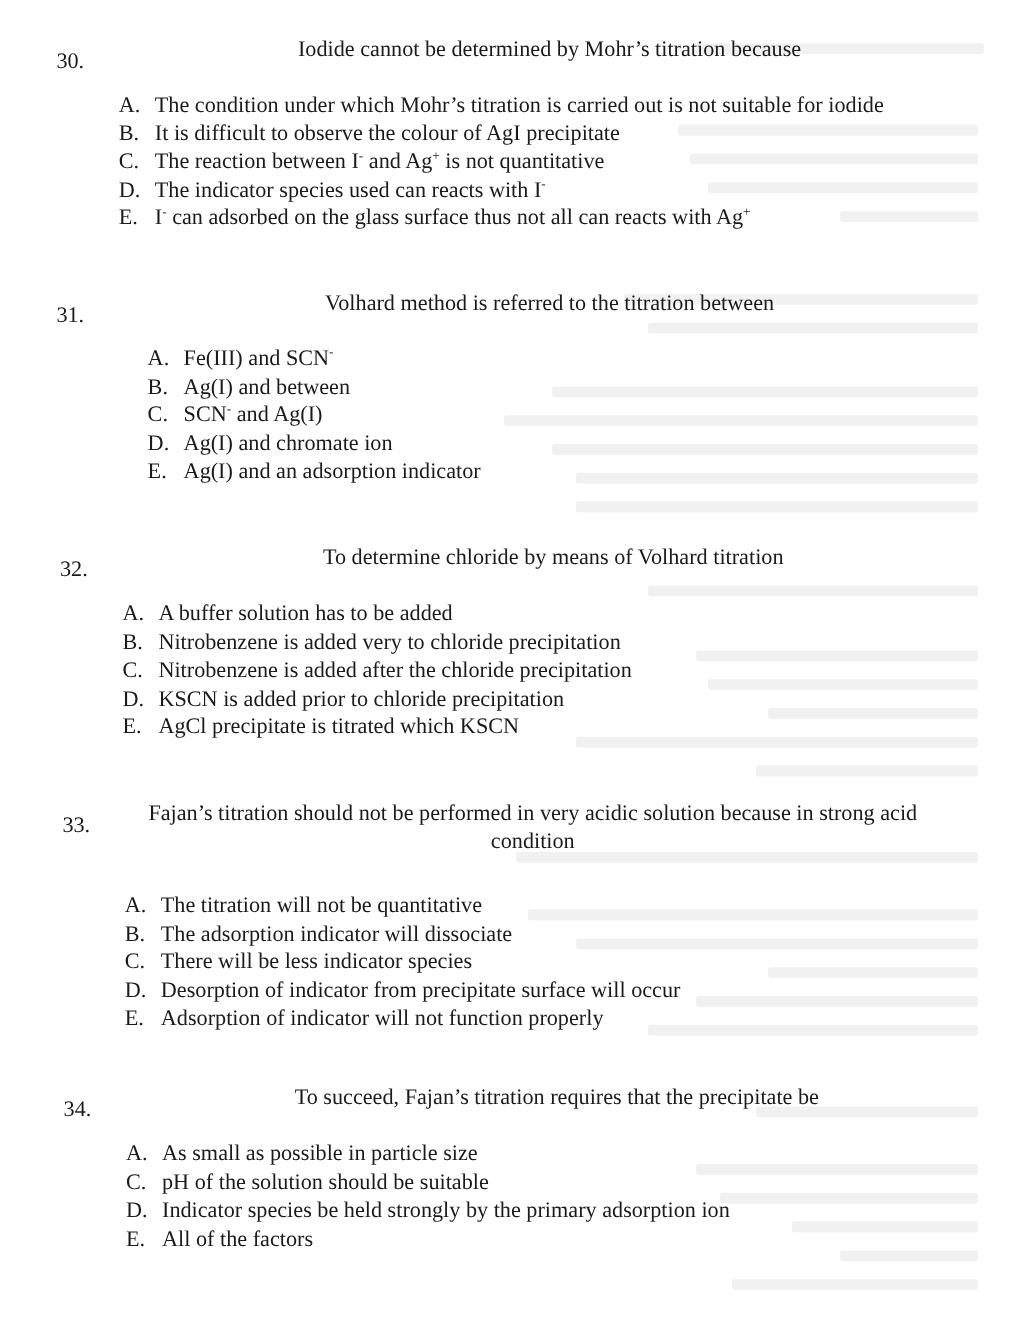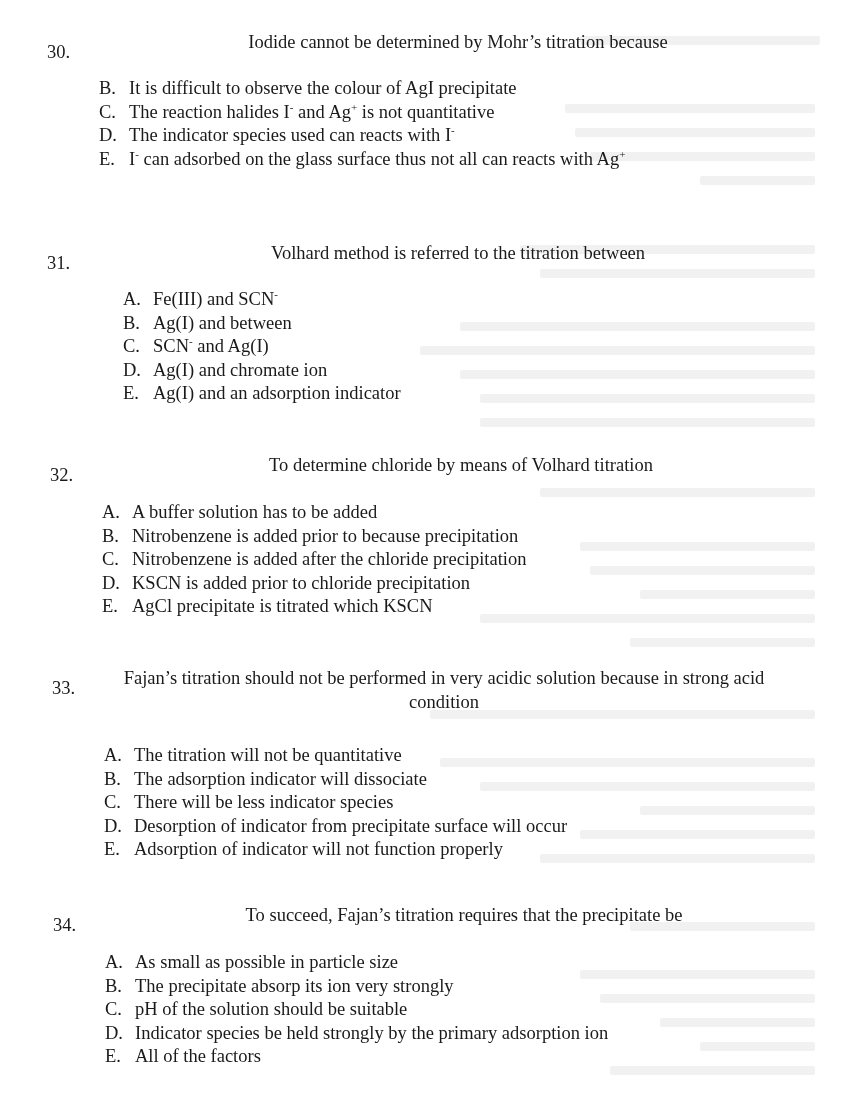--- a/index.html
+++ b/index.html
@@ -102,22 +102,23 @@
     <div class="bleed" style="left:700px;top:1042px;width:115px"></div>
     <div class="bleed" style="left:610px;top:1066px;width:205px"></div>
   </div>
 
   <section class="question" style="left:47px;top:30px;width:780px;">
     <div class="q-stem">
       <span class="q-num">30.</span>
       <span class="q-text">Iodide cannot be determined by Mohr’s titration because</span>
     </div>
     <ul class="options" style="margin-left:52px;margin-top:23px;">
+        <li class="option"><span class="opt-letter">A.</span><span class="opt-text"><span>The condition under which Mohr’s titration is carried out is not suitable for iodide</span></span></li>
         <li class="option"><span class="opt-letter">B.</span><span class="opt-text"><span>It is difficult to observe the colour of AgI precipitate</span></span></li>
-        <li class="option"><span class="opt-letter">C.</span><span class="opt-text"><span>The reaction halides I</span><sup>-</sup><span> and Ag</span><sup>+</sup><span> is not quantitative</span></span></li>
+        <li class="option"><span class="opt-letter">C.</span><span class="opt-text"><span>The reaction between I</span><sup>-</sup><span> and Ag</span><sup>+</sup><span> is not quantitative</span></span></li>
         <li class="option"><span class="opt-letter">D.</span><span class="opt-text"><span>The indicator species used can reacts with I</span><sup>-</sup></span></li>
         <li class="option"><span class="opt-letter">E.</span><span class="opt-text"><span>I</span><sup>-</sup><span> can adsorbed on the glass surface thus not all can reacts with Ag</span><sup>+</sup></span></li>
       </ul>
   </section>
 
   <section class="question" style="left:47px;top:241px;width:780px;">
     <div class="q-stem">
       <span class="q-num">31.</span>
       <span class="q-text">Volhard method is referred to the titration between</span>
     </div>
@@ -130,21 +131,21 @@
       </ul>
   </section>
 
   <section class="question" style="left:50px;top:453px;width:780px;">
     <div class="q-stem">
       <span class="q-num">32.</span>
       <span class="q-text">To determine chloride by means of Volhard titration</span>
     </div>
     <ul class="options" style="margin-left:52px;margin-top:24px;">
         <li class="option"><span class="opt-letter">A.</span><span class="opt-text"><span>A buffer solution has to be added</span></span></li>
-        <li class="option"><span class="opt-letter">B.</span><span class="opt-text"><span>Nitrobenzene is added prior to because precipitation</span></span></li>
+        <li class="option"><span class="opt-letter">B.</span><span class="opt-text"><span>Nitrobenzene is added very to chloride precipitation</span></span></li>
         <li class="option"><span class="opt-letter">C.</span><span class="opt-text"><span>Nitrobenzene is added after the chloride precipitation</span></span></li>
         <li class="option"><span class="opt-letter">D.</span><span class="opt-text"><span>KSCN is added prior to chloride precipitation</span></span></li>
         <li class="option"><span class="opt-letter">E.</span><span class="opt-text"><span>AgCl precipitate is titrated which KSCN</span></span></li>
       </ul>
   </section>
 
   <section class="question" style="left:52px;top:666px;width:760px;font-family:Liberation Serif, serif;">
     <div class="q-stem">
       <span class="q-num">33.</span>
       <span class="q-text" style="width:700px;">Fajan’s titration should not be performed in very acidic solution because in strong acid condition</span>
@@ -158,20 +159,19 @@
       </ul>
   </section>
 
   <section class="question" style="left:53px;top:903px;width:780px;">
     <div class="q-stem">
       <span class="q-num">34.</span>
       <span class="q-text">To succeed, Fajan’s titration requires that the precipitate be</span>
     </div>
     <ul class="options" style="margin-left:52px;margin-top:24px;">
         <li class="option"><span class="opt-letter">A.</span><span class="opt-text"><span>As small as possible in particle size</span></span></li>
-        <li class="option"><span class="opt-letter">B.</span><span class="opt-text"><span>The precipitate absorp its ion very strongly</span></span></li>
         <li class="option"><span class="opt-letter">C.</span><span class="opt-text"><span>pH of the solution should be suitable</span></span></li>
         <li class="option"><span class="opt-letter">D.</span><span class="opt-text"><span>Indicator species be held strongly by the primary adsorption ion</span></span></li>
         <li class="option"><span class="opt-letter">E.</span><span class="opt-text"><span>All of the factors</span></span></li>
       </ul>
   </section>
 
 </div>
 
 </body></html>

